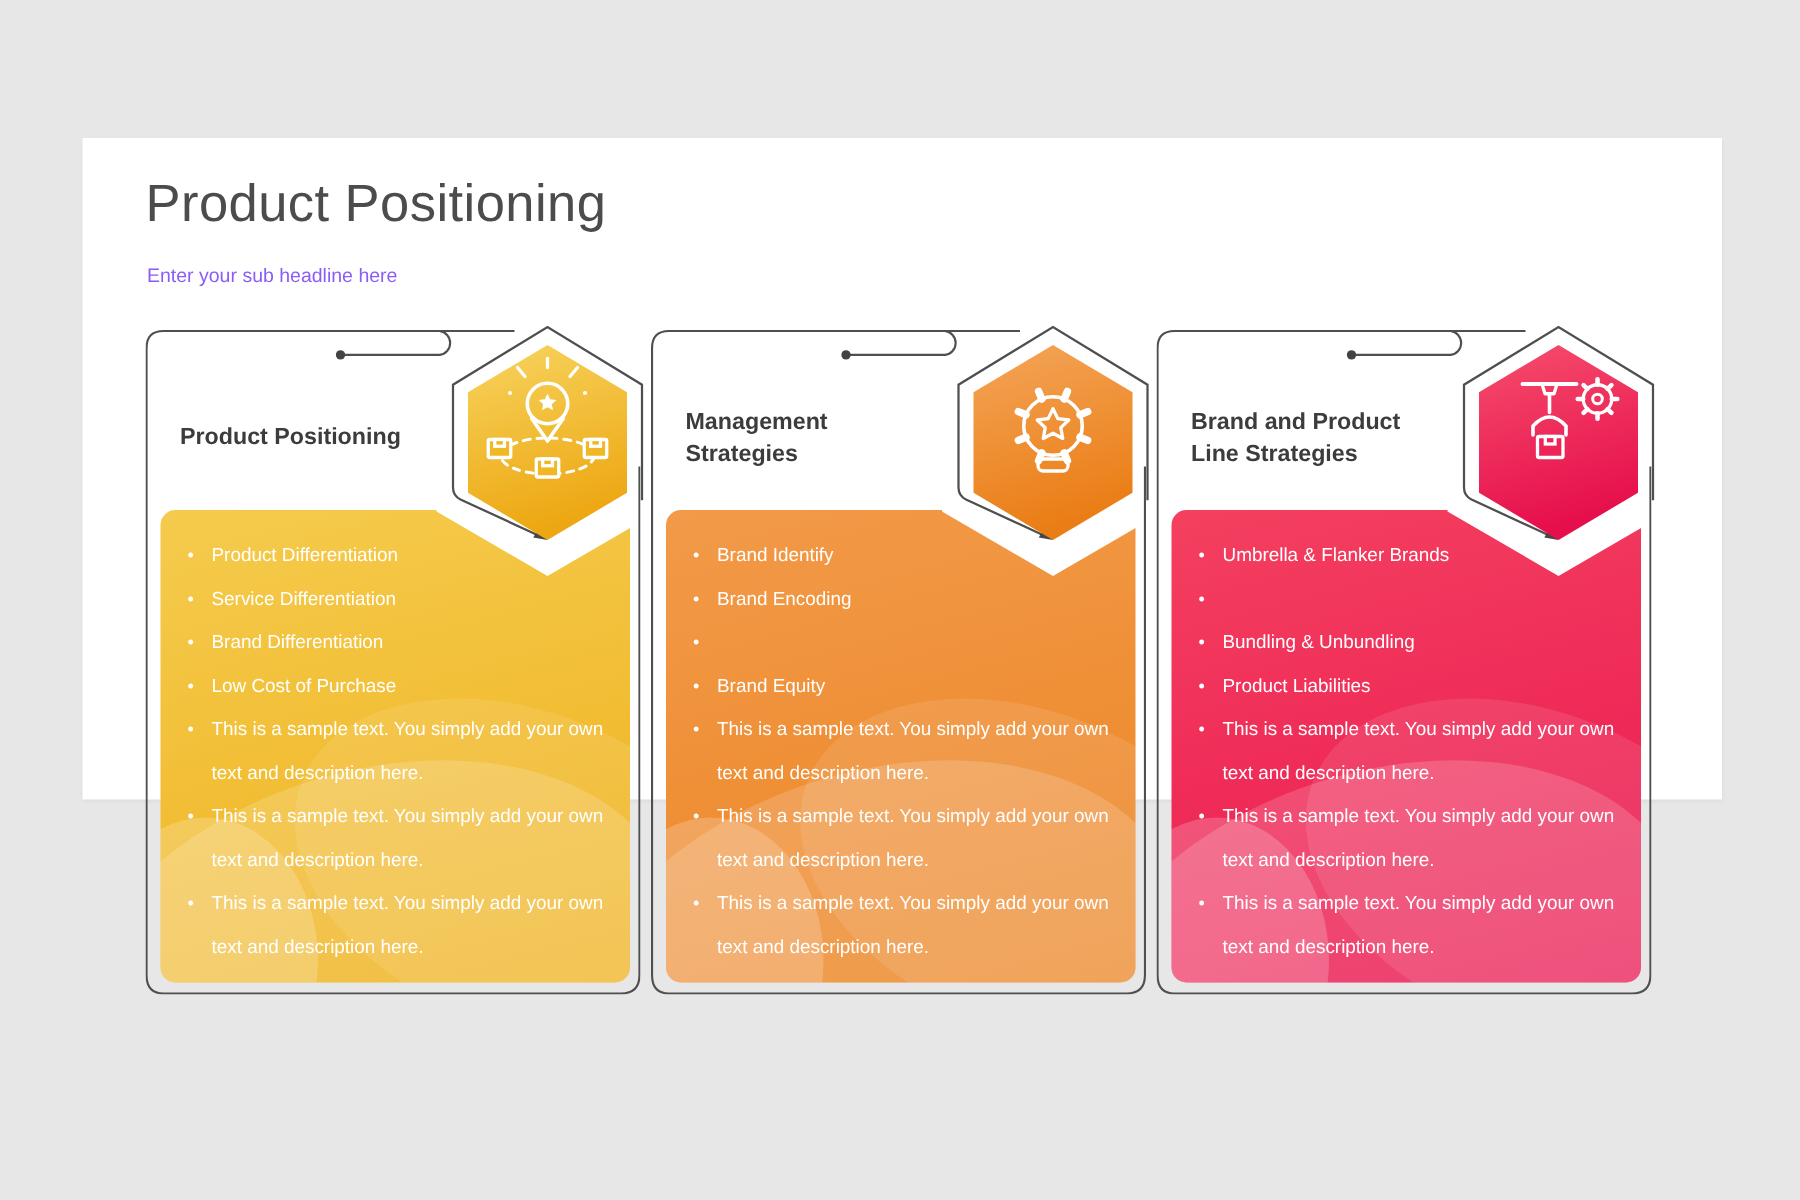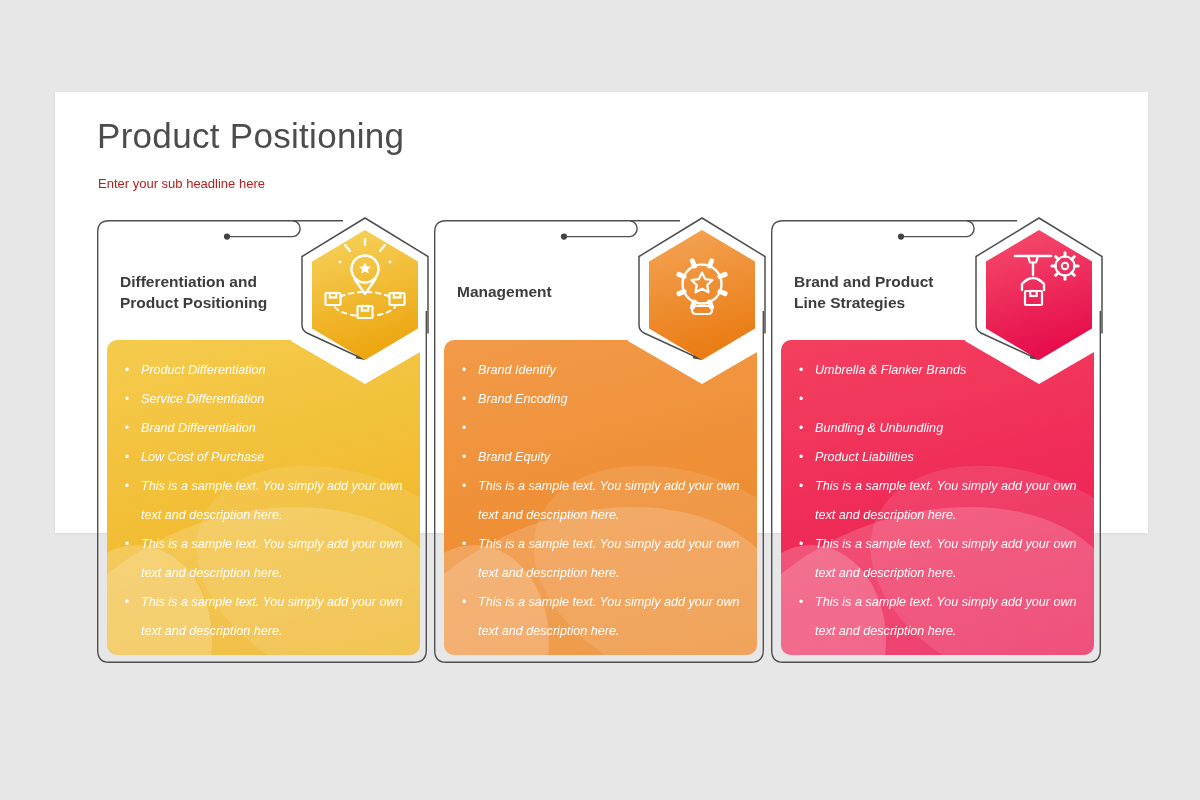--- a/index.html
+++ b/index.html
@@ -15,21 +15,21 @@
     background:#ffffff;
     box-shadow:0 1px 3px rgba(0,0,0,0.06);
   }
   .title{
     position:absolute;left:42px;top:24px;
     font-size:35px;color:#4c4c4c;letter-spacing:0.3px;
     font-weight:400;white-space:nowrap;
   }
   .subtitle{
     position:absolute;left:43px;top:84px;
-    font-size:13px;color:#b91c1c;white-space:nowrap;
+    font-size:13px;color:#8b5cf6;white-space:nowrap;
   }
   .card{
     position:absolute;top:128px;width:330px;height:443px;
   }
   .card .outline-svg{position:absolute;left:0;top:0;z-index:3;pointer-events:none;}
   .panel{
     position:absolute;left:10px;top:120px;width:313px;height:315px;
     border-radius:10px;overflow:hidden;z-index:1;
   }
   .blob{position:absolute;border-radius:50%;}
@@ -47,21 +47,21 @@
   ul.items{
     list-style:none;margin:0;padding:16px 8px 0 18px;position:relative;z-index:2;
   }
   ul.items li{
     display:flex;align-items:flex-start;
     color:#ffffff;font-size:12.6px;line-height:29px;
   }
   ul.items .dot{
     width:16px;flex:0 0 16px;font-size:12px;line-height:29px;color:#ffffff;
   }
-  ul.items .txt{max-width:268px;font-style:italic;}
+  ul.items .txt{max-width:268px;}
   .hex-svg{position:absolute;left:188px;top:-15px;z-index:2;}
 </style>
 </head>
 <body>
 
 <div class="slide">
   <div class="title">Product Positioning</div>
   <div class="subtitle">Enter your sub headline here</div>
   <div id="cards-root">
       <div class="card" style="left: 42px;">
@@ -128,21 +128,20 @@
               <rect x="76.8" y="101" width="6.5" height="4.5"></rect>
       </g>
     </g>
   </svg>
         <svg class="outline-svg" width="330" height="443" viewBox="0 0 330 443">
     <path d="M246,0.7 L12,0.7 Q0.7,0.7 0.7,12 L0.7,430 Q0.7,442.3 12,442.3 L317,442.3 Q329.3,442.3 329.3,430 L329.3,91" fill="none" stroke="#4f4f4f" stroke-width="1.4"></path>
     <path d="M130,16.6 L196,16.6 A8,8 0 0 0 196,0.7" fill="none" stroke="#4f4f4f" stroke-width="1.4"></path>
     <circle cx="130" cy="16.6" r="3.1" fill="#434343"></circle>
   </svg>
         <div class="heading">
-          <div>Differentiation and</div>
           <div>Product Positioning</div>
         </div>
       </div>
       <div class="card" style="left: 379px;">
         <div class="panel" style="background: linear-gradient(165deg, rgb(242, 154, 73) 0%, rgb(236, 133, 36) 100%);">
           <div class="blob b1"></div>
      <div class="blob b3"></div>
      <div class="blob b2"></div>
           <ul class="items">
             <li>
@@ -201,20 +200,21 @@
       <rect x="70" y="101" width="20" height="8" rx="3.5" stroke="#ffffff" fill="none" stroke-linecap="round" stroke-linejoin="round" stroke-width="2.2"></rect>
     </g>
   </svg>
         <svg class="outline-svg" width="330" height="443" viewBox="0 0 330 443">
     <path d="M246,0.7 L12,0.7 Q0.7,0.7 0.7,12 L0.7,430 Q0.7,442.3 12,442.3 L317,442.3 Q329.3,442.3 329.3,430 L329.3,91" fill="none" stroke="#4f4f4f" stroke-width="1.4"></path>
     <path d="M130,16.6 L196,16.6 A8,8 0 0 0 196,0.7" fill="none" stroke="#4f4f4f" stroke-width="1.4"></path>
     <circle cx="130" cy="16.6" r="3.1" fill="#434343"></circle>
   </svg>
         <div class="heading">
           <div>Management</div>
+          <div>Strategies</div>
         </div>
       </div>
       <div class="card" style="left: 716px;">
         <div class="panel" style="background: linear-gradient(165deg, rgb(244, 64, 95) 0%, rgb(234, 23, 81) 100%);">
           <div class="blob b1"></div>
      <div class="blob b3"></div>
      <div class="blob b2"></div>
           <ul class="items">
             <li>
               <span class="dot">•</span>

